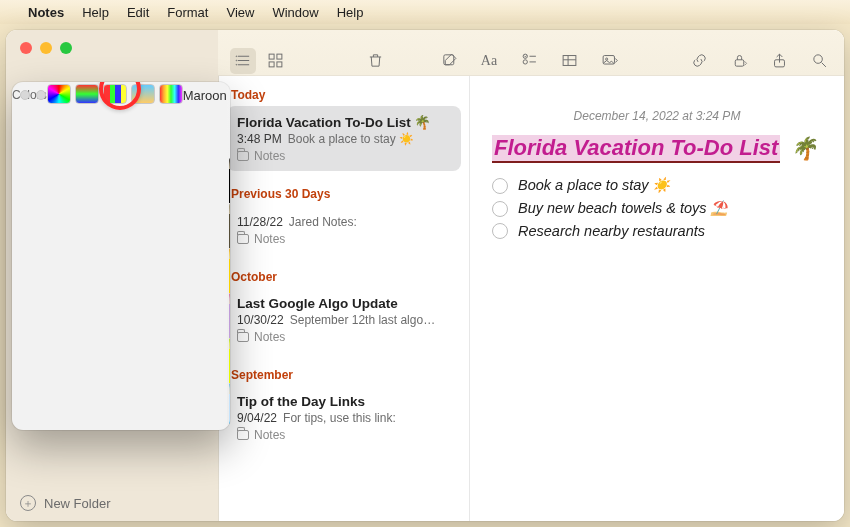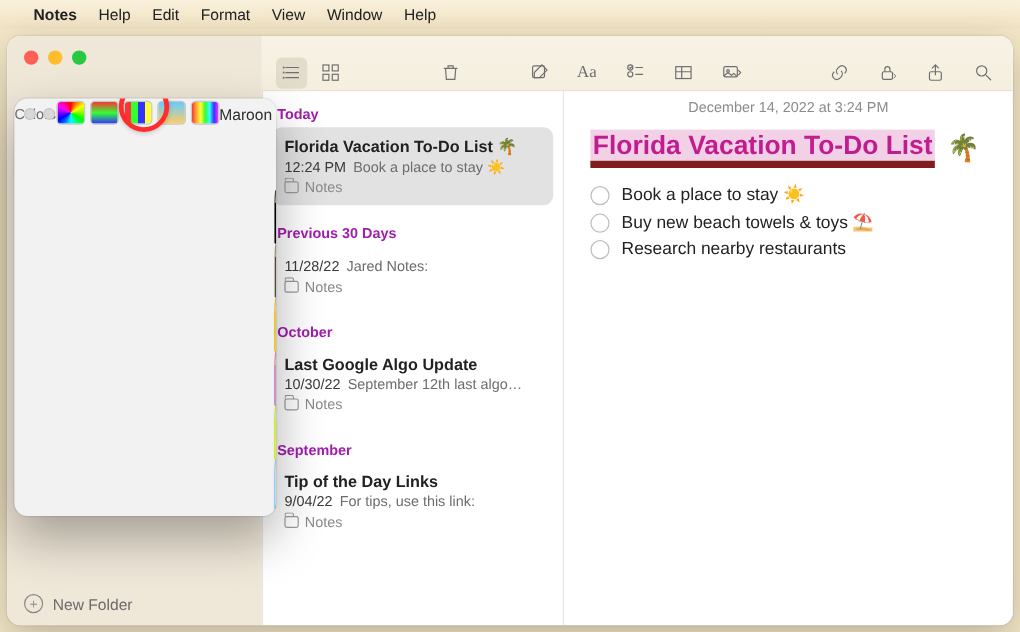--- a/index.html
+++ b/index.html
@@ -87,39 +87,39 @@
     width: 26px; height: 26px; display:flex;align-items:center;justify-content:center;
     color:#6f6f6f; border-radius:5px;margin-top:16px;
   }
   .ticon.active { background:#e3dccb; color:#474747; }
   .ticon svg { width: 17px; height: 17px; stroke:#6f6f6f; stroke-width:1.4; fill:none; }
   .seg { display:flex; gap:6px; margin-right:6px;}
   .tspacer { flex:1; }
   .list-body, .editor-body { padding-top: 46px; overflow:auto; }
   .list-body { flex:1; font-size: 13px; }
   .grouphdr {
-    padding: 12px 12px 4px; font-weight:700; color:#a21caf; font-size:12px;
+    padding: 12px 12px 4px; font-weight:700; color:#c2410c; font-size:12px;
   }
   .note-item {
     margin: 0 8px 4px; padding: 8px 10px; border-radius: 8px;
   }
   .note-item.sel { background: #e2e2e3; }
   .note-title { font-weight:700; font-size:13.5px; }
   .note-sub { color:#6c6c6c; font-size:12px; margin-top:2px; display:flex; gap:6px;}
   .note-sub .time{color:#3a3a3a; font-weight:500}
   .note-folder { display:flex; align-items:center; gap:5px; color:#8a8a8a; font-size:12px; margin-top:3px;}
   .foldericon { width:12px; height:10px; border:1px solid #9a9a9a; border-radius:2px; position:relative;}
   .foldericon::before{content:"";position:absolute;left:-1px;top:-4px;width:6px;height:3px;border:1px solid #9a9a9a;border-bottom:none;border-radius:2px 2px 0 0;}
   
-  .editor-body { padding: 44px 22px 12px 22px; }
+  .editor-body { padding: 71px 22px 12px 22px; font-style: italic; }
   .note-date { text-align:center; color:#8b8b8b; font-size:12px; margin: 8px 0 12px;}
   .title-row { display:flex; align-items:center; gap:10px;}
   .note-h1 {
     font-size: 22px; font-weight:800; color:#c21d8f;
-    background:#f2d1e6; padding:0 2px; border-bottom:6px solid #7f1d1d;
+    background:#f2d1e6; padding:0 2px; border-bottom:2px solid #7f1d1d;
   }
   .checklist { margin-top: 14px; }
   .check-row { display:flex; align-items:center; gap:10px; margin:6px 0; font-size:14.5px;}
   .bubble { width:16px;height:16px;border:1.4px solid #bdbdbd;border-radius:50%;}
   
   .colors-panel {
     position:absolute;
     left:12px; top:82px;
     width:218px; height:348px;
     background:#f2f2f2;
@@ -299,21 +299,21 @@
       <span>New Folder</span>
     </div>
   </div>
 
   <div class="list-col">
     <div class="list-body" id="list-body">
         <div class="grouphdr">Today</div>
         <div class="note-item sel">
       <div class="note-title">Florida Vacation To-Do List 🌴</div>
       <div class="note-sub">
-            <span class="time">12:24 PM</span>
+            <span class="time">3:48 PM</span>
             <span>Book a place to stay ☀️</span>
           </div>
       <div class="note-folder">
             <span class="foldericon"></span>
             <span>Notes</span>
           </div>
         </div>
         <div class="grouphdr">Previous 30 Days</div>
         <div class="note-item">
       <div class="note-sub">

